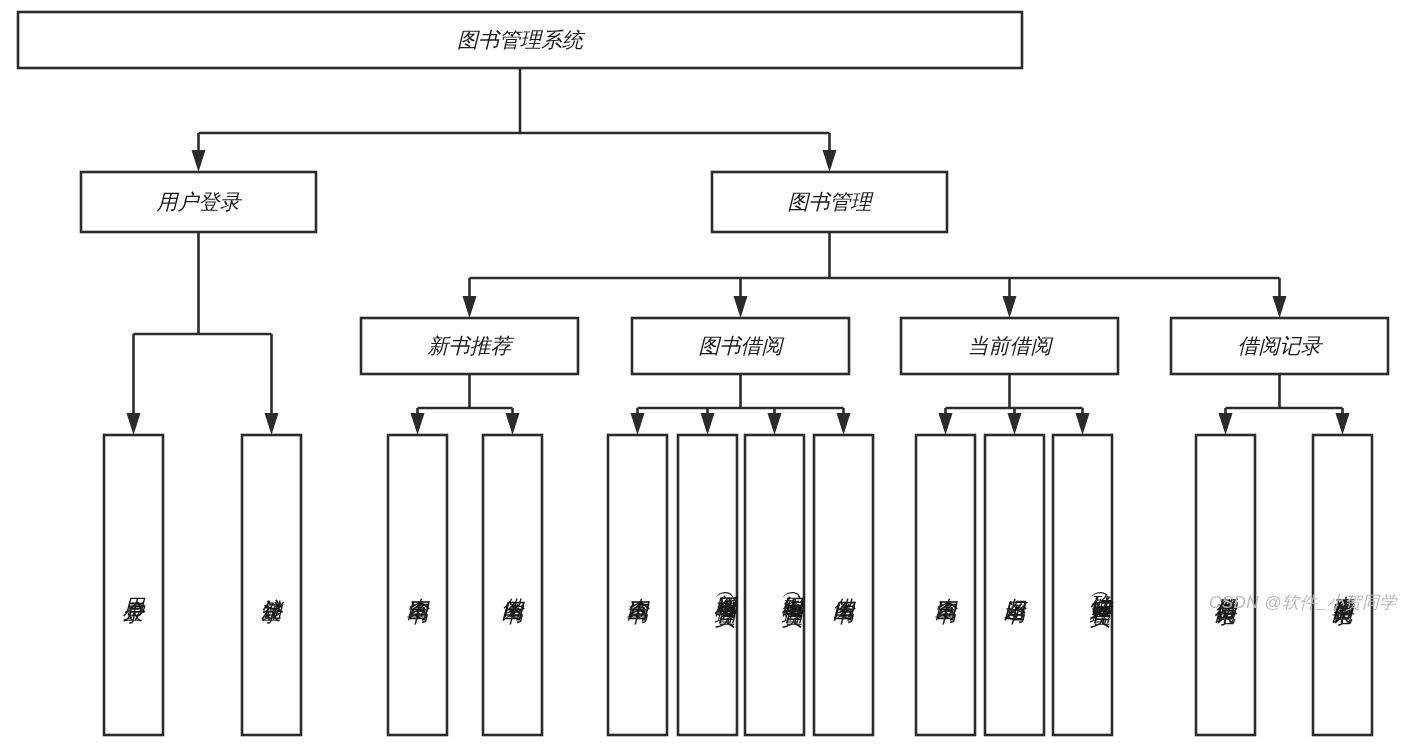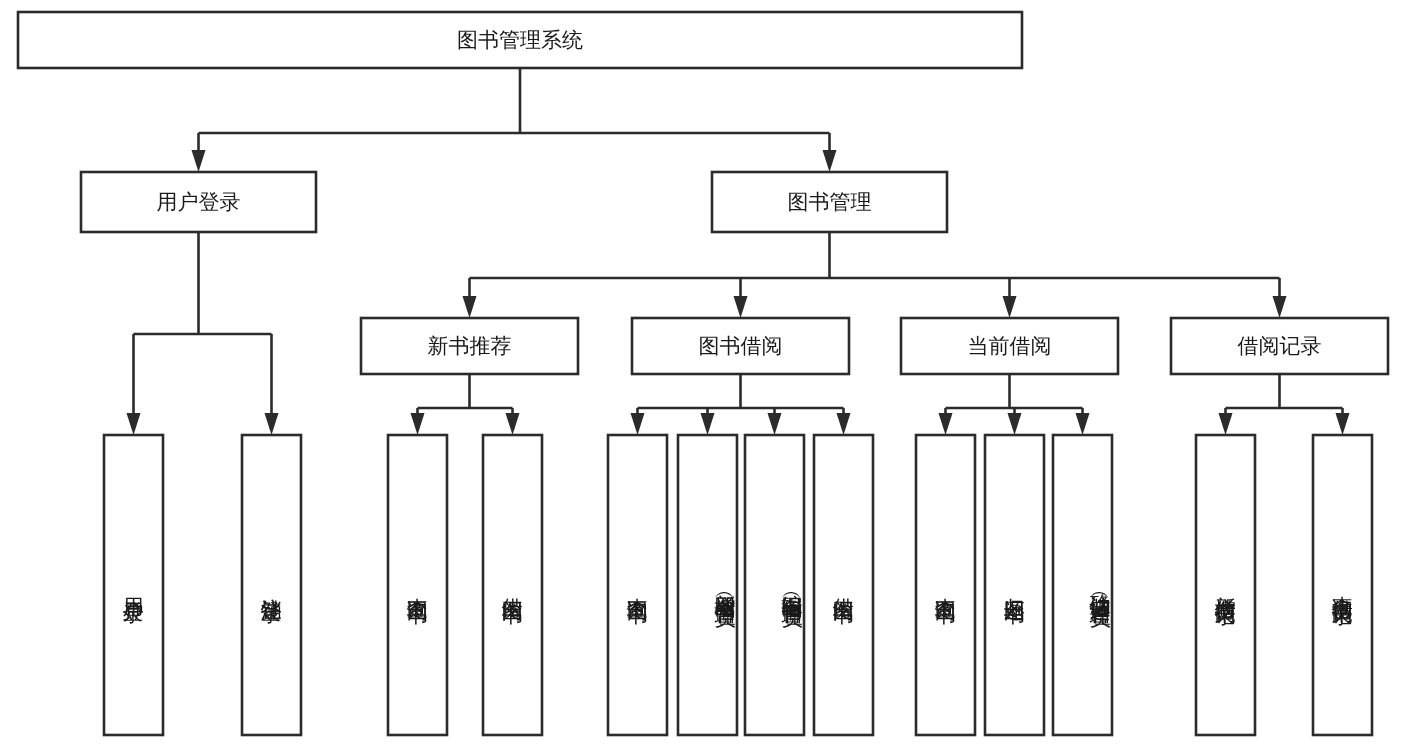--- a/index.html
+++ b/index.html
@@ -1,20 +1,20 @@
 <!DOCTYPE html>
 <html><head>
 <meta charset="utf-8">
 <style>
   html,body{margin:0;padding:0;background:#ffffff;}
   body{
     font-family:"Liberation Sans","DejaVu Sans",sans-serif;
     width:1405px;height:747px;overflow:hidden;position:relative;
   }
-  #stage{position:relative;width:1405px;height:618px;background:#ffffff;}
+  #stage{position:relative;width:1405px;height:618px;background:#ffffff;font-style:italic;}
   svg.diagram{position:absolute;left:0;top:0;width:1405px;height:747px;display:block;}
   .node-box{fill:#ffffff;stroke:#2b2b2b;stroke-width:2.6;}
   .leaf-box{fill:#ffffff;stroke:#2b2b2b;stroke-width:2.6;}
   .link{stroke:#2b2b2b;stroke-width:2.6;fill:none;stroke-linecap:butt;}
   .arrow-head{fill:#2b2b2b;stroke:none;}
   .node-label{
     font-family:"Liberation Sans","DejaVu Sans",sans-serif;
     font-size:21px;fill:#1a1a1a;text-anchor:middle;dominant-baseline:middle;
   }
   .leaf-label-wrap{
@@ -149,14 +149,15 @@
       <div class="leaf-label-wrap top-align" style="left: 678px; top: 441px; width: 59px; height: 290px;">新增图书（管理员）</div>
       <div class="leaf-label-wrap top-align" style="left: 745px; top: 441px; width: 59px; height: 290px;">编辑图书（管理员）</div>
       <div class="leaf-label-wrap" style="left: 814px; top: 435px; width: 59px; height: 300px;">借阅图书</div>
       <div class="leaf-label-wrap" style="left: 916px; top: 435px; width: 59px; height: 300px;">查询图书</div>
       <div class="leaf-label-wrap" style="left: 985px; top: 435px; width: 59px; height: 300px;">归还图书</div>
       <div class="leaf-label-wrap top-align" style="left: 1053px; top: 441px; width: 59px; height: 290px;">确认归还（管理员）</div>
       <div class="leaf-label-wrap" style="left: 1196px; top: 435px; width: 59px; height: 300px;">新增借阅记录</div>
       <div class="leaf-label-wrap" style="left: 1313px; top: 435px; width: 59px; height: 300px;">查询借阅记录</div>
     </div>
 
+  <div class="watermark">CSDN @软件_小贺同学</div>
 
 </div>
 
 </body></html>

